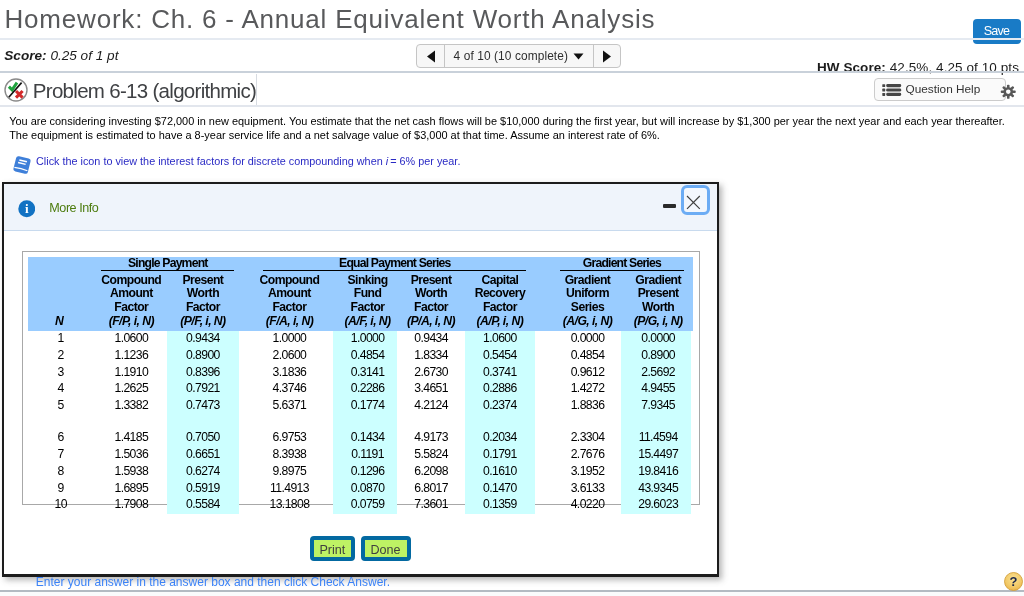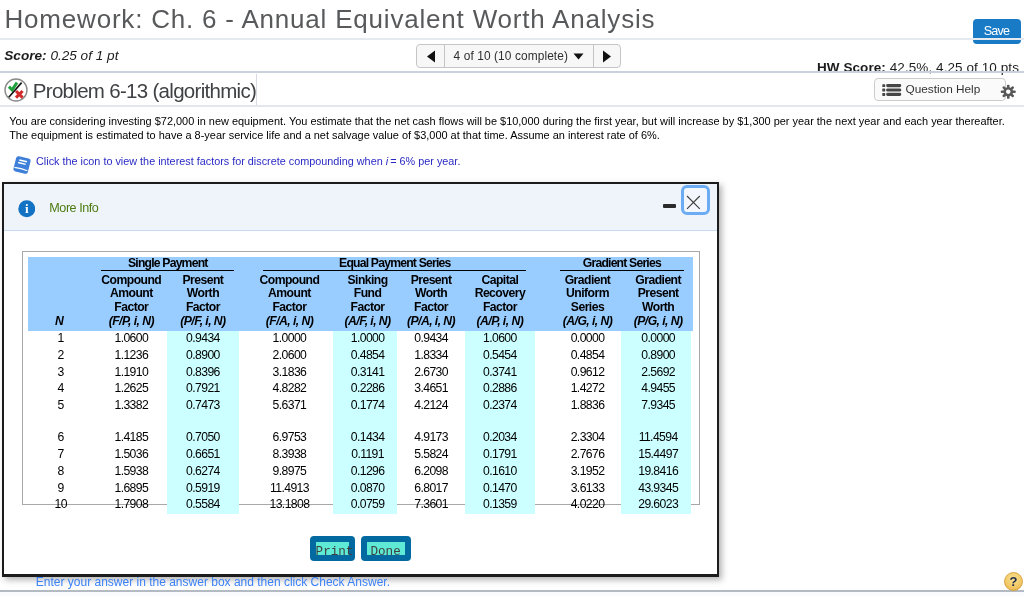--- a/index.html
+++ b/index.html
@@ -55,22 +55,22 @@
 tr.hdr th i, tr.grp th i { font-style:italic; }
 td { font-size:12.2px; letter-spacing:-0.6px; text-align:center; height:16.8px; line-height:14px; vertical-align:top; color:#000; }
 td.cy, th.cy { background:#ccffff; }
 tr.gap td { height:15.2px; }
 td.pl1 { padding-left:5px; }
 td.pl2 { padding-left:7px; }
 td.pl3 { padding-left:19px; }
 td.pl4 { padding-left:4px; }
 td:first-child { padding-left:3px; }
 
-.btn { position:absolute; height:24.6px; border:6px solid #0369a1; border-radius:4px; background:#5eead4;
-  font-size:12.6px; color:#3f3f3f; line-height:21.5px; text-align:center;font-family:Liberation Mono, monospace; }
+.btn { position:absolute; height:24.6px; border:4px solid #0369a1; border-radius:4px; background:#bef264;
+  font-size:12.6px; color:#3f3f3f; line-height:21.5px; text-align:center; }
 #bprint { left:305.4px; top:352.5px; width:45.7px; }
 #bdone { left:356.4px; top:352.5px; width:50px; }
 
 
 #enter { left:5.8px; top:574.8px; font-size:12px; color:#3b82f6;margin-left:30px; }
 #fline { left:0; top:590.2px; width:1024px; height:1.5px; background:#b3bac2; }
 #fbg { left:0; top:591.7px; width:1024px; height:4.3px; background:#fafbfc; }
 </style>
 </head>
 <body>
@@ -236,21 +236,21 @@
             <td>2.6730</td>
             <td class="cy">0.3741</td>
             <td class="pl3">0.9612</td>
             <td class="cy pl4">2.5692</td>
             <td></td>
           </tr>
       <tr>
             <td>4</td>
             <td class="pl1">1.2625</td>
             <td class="cy">0.7921</td>
-            <td class="pl2">4.8282</td>
+            <td class="pl2">4.3746</td>
             <td class="cy pl1">0.2286</td>
             <td>3.4651</td>
             <td class="cy">0.2886</td>
             <td class="pl3">1.4272</td>
             <td class="cy pl4">4.9455</td>
             <td></td>
           </tr>
       <tr>
             <td>5</td>
             <td class="pl1">1.3382</td>

